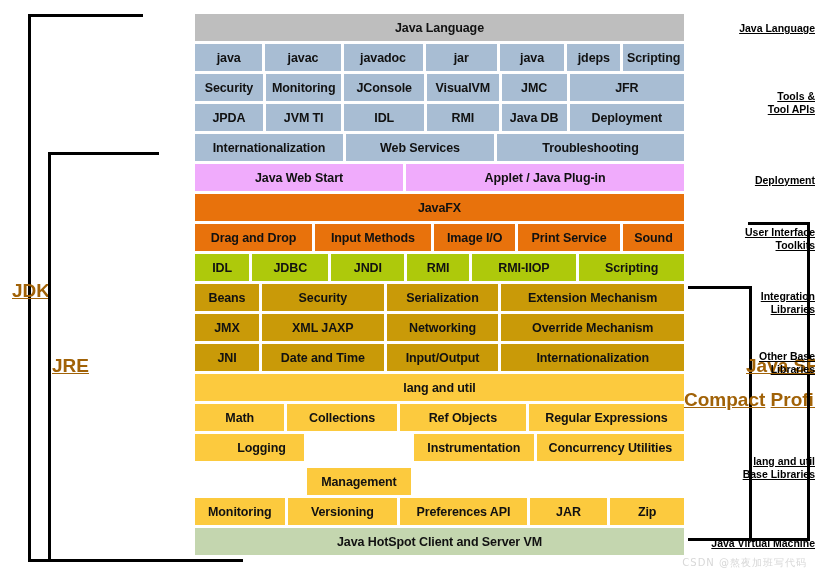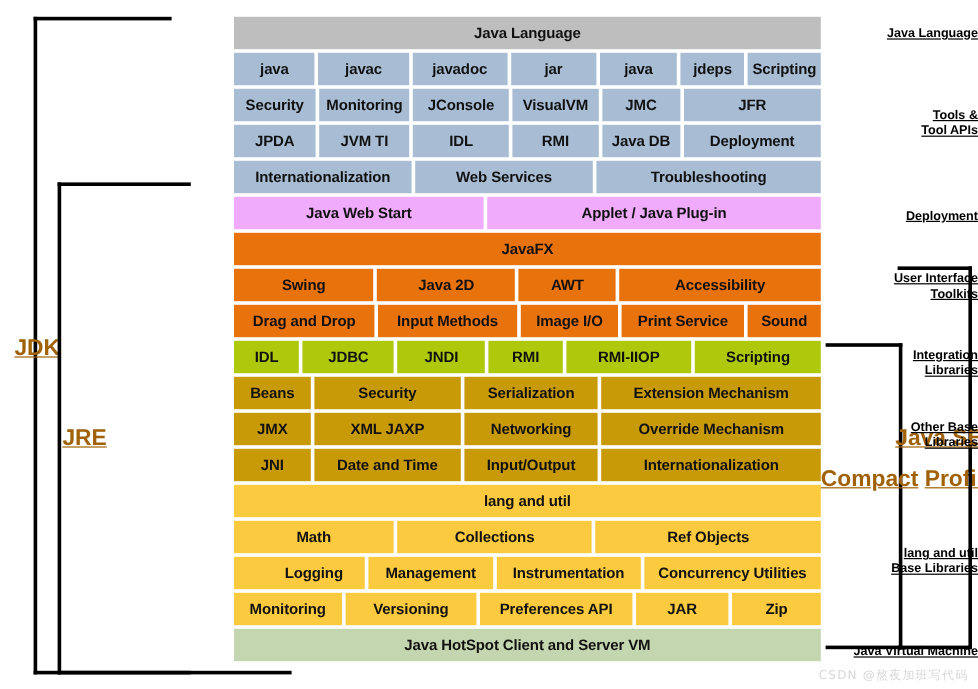--- a/index.html
+++ b/index.html
@@ -182,26 +182,20 @@
         <div class="cell c-blue" style="flex: 187 1 0px;">Troubleshooting</div>
       </div>
       <div class="band">
         <div class="cell c-lorange" style="flex: 208 1 0px;">Java Web Start</div>
         <div class="cell c-lorange" style="flex: 278 1 0px;">Applet / Java Plug-in</div>
       </div>
       <div class="band">
         <div class="cell c-orange" style="flex: 1 1 0px;">JavaFX</div>
       </div>
       <div class="band">
-        <div class="cell c-orange" style="flex: 115 1 0px;">Swing</div>
-        <div class="cell c-orange" style="flex: 114 1 0px;">Java 2D</div>
-        <div class="cell c-orange" style="flex: 80 1 0px;">AWT</div>
-        <div class="cell c-orange" style="flex: 166 1 0px;">Accessibility</div>
-      </div>
-      <div class="band">
         <div class="cell c-orange" style="flex: 115 1 0px;">Drag and Drop</div>
         <div class="cell c-orange" style="flex: 114 1 0px;">Input Methods</div>
         <div class="cell c-orange" style="flex: 80 1 0px;">Image I/O</div>
         <div class="cell c-orange" style="flex: 100 1 0px;">Print Service</div>
         <div class="cell c-orange" style="flex: 60 1 0px;">Sound</div>
       </div>
       <div class="band">
         <div class="cell c-olive" style="flex: 55 1 0px;">IDL</div>
         <div class="cell c-olive" style="flex: 77 1 0px;">JDBC</div>
         <div class="cell c-olive" style="flex: 74 1 0px;">JNDI</div>
@@ -227,24 +221,25 @@
         <div class="cell c-gold" style="flex: 110 1 0px;">Input/Output</div>
         <div class="cell c-gold" style="flex: 180 1 0px;">Internationalization</div>
       </div>
       <div class="band">
         <div class="cell c-yellow" style="flex: 1 1 0px;">lang and util</div>
       </div>
       <div class="band">
         <div class="cell c-yellow" style="flex: 90 1 0px;">Math</div>
         <div class="cell c-yellow" style="flex: 110 1 0px;">Collections</div>
         <div class="cell c-yellow" style="flex: 127 1 0px;">Ref Objects</div>
+        <div class="cell c-yellow" style="flex: 156 1 0px;">Regular Expressions</div>
       </div>
       <div class="band">
         <div class="cell c-yellow" style="flex: 90 1 0px; padding-left: 24px;">Logging</div>
-        <div class="cell c-yellow" style="flex: 110 1 0px;">Management</div>
+        <div class="cell c-yellow" style="flex: 110 1 0px; margin-top: 34px;">Management</div>
         <div class="cell c-yellow" style="flex: 127 1 0px;">Instrumentation</div>
         <div class="cell c-yellow" style="flex: 156 1 0px;">Concurrency Utilities</div>
       </div>
       <div class="band">
         <div class="cell c-yellow" style="flex: 90 1 0px;">Monitoring</div>
         <div class="cell c-yellow" style="flex: 110 1 0px;">Versioning</div>
         <div class="cell c-yellow" style="flex: 127 1 0px;">Preferences API</div>
         <div class="cell c-yellow" style="flex: 78 1 0px;">JAR</div>
         <div class="cell c-yellow" style="flex: 74 1 0px;">Zip</div>
       </div>

